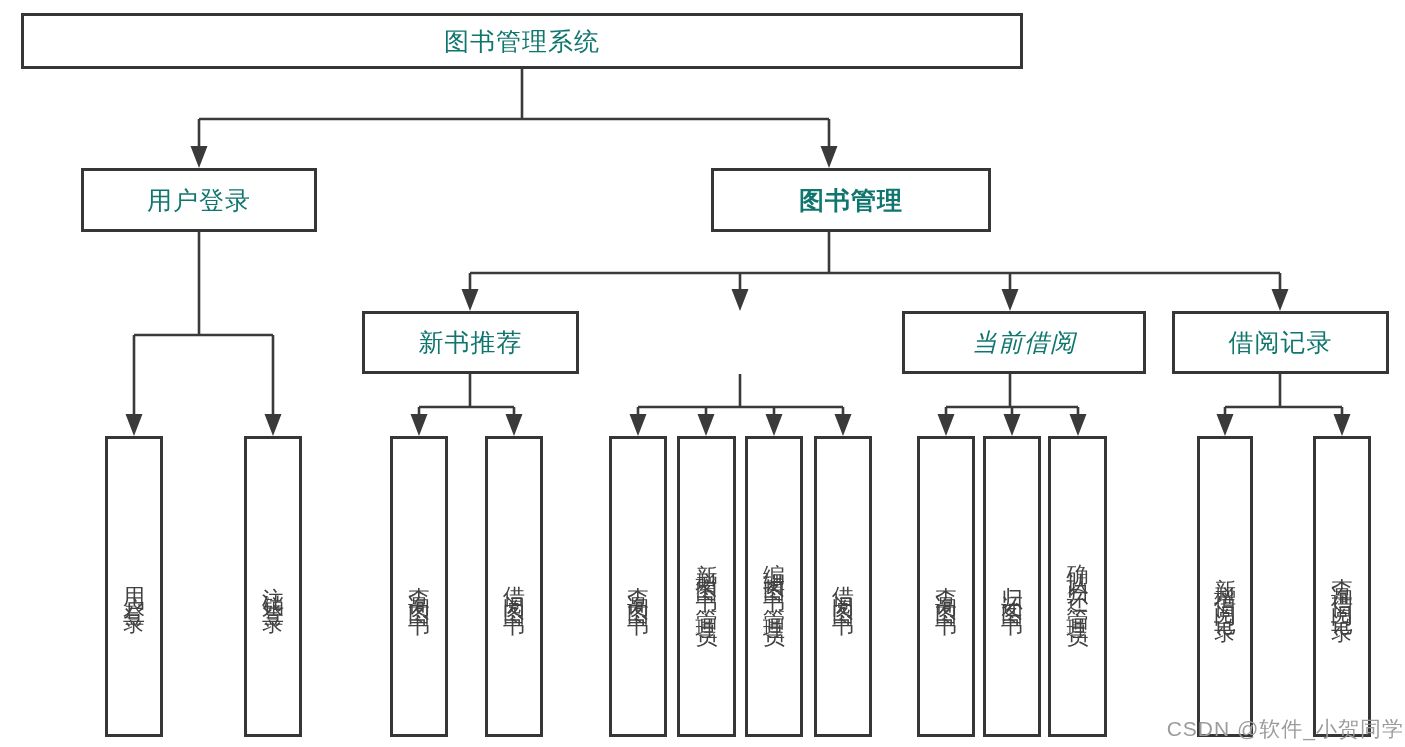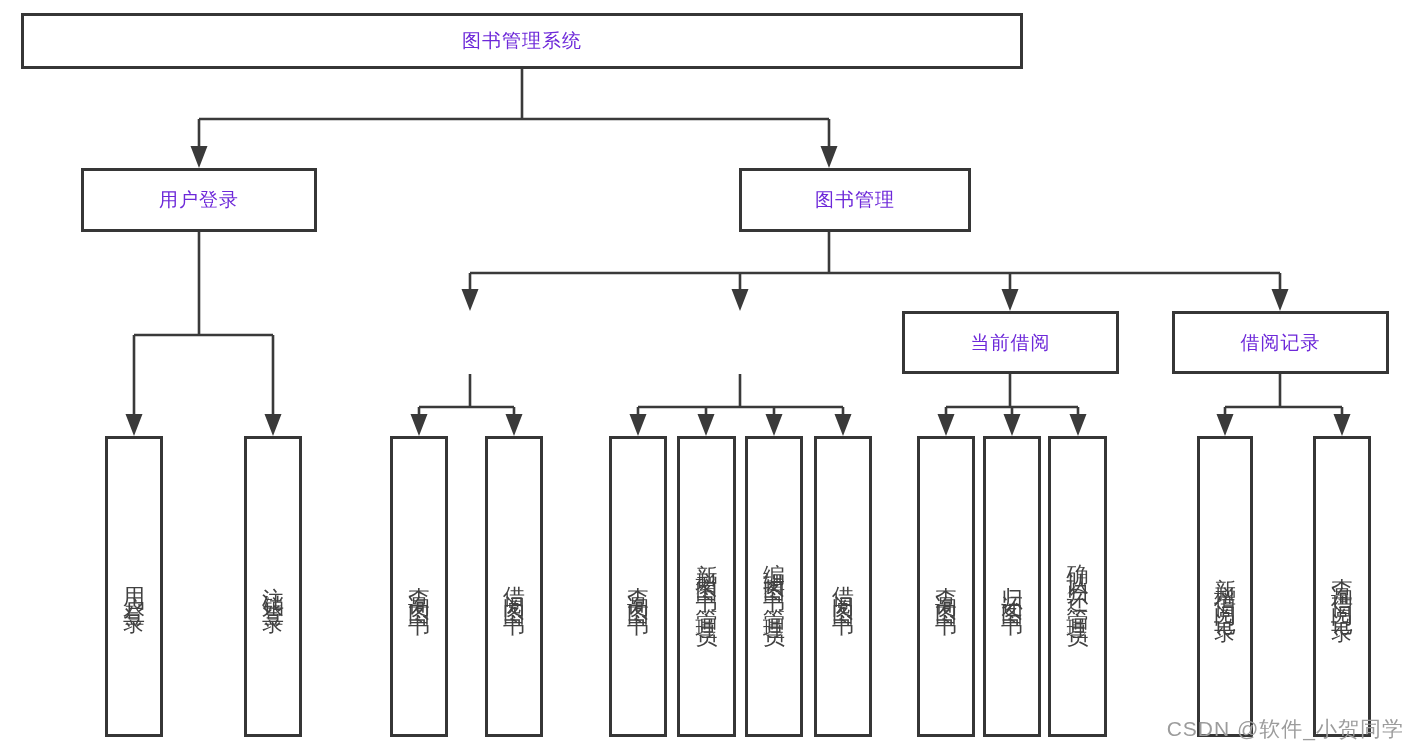--- a/index.html
+++ b/index.html
@@ -28,24 +28,24 @@
     position: absolute;
     box-sizing: border-box;
     border: 3px solid #363636;
     background: #ffffff;
     display: flex;
     align-items: center;
     justify-content: center;
     z-index: 1;
   }
   .hlabel {
-    font-size: 19px;
+    font-size: 25px;
     letter-spacing: 1px;
     white-space: nowrap;
-    color: #6d28d9;
+    color: #0f766e;
   }
   .leaf {
     top: 436px;
     height: 301px;
     width: 58px;
   }
   .vlabel {
     writing-mode: vertical-rl;
     text-orientation: mixed;
     font-size: 22px;
@@ -90,25 +90,28 @@
              M1342 436 l-8.5 -22 h17 z" fill="#3a3a3a" stroke="none"></path>
   </svg>
 
   <div class="box" style="left:21px; top:13px; width:1002px; height:56px;">
     <span class="hlabel">图书管理系统</span>
   </div>
 
   <div class="box" style="left:81px; top:168px; width:236px; height:64px;">
     <span class="hlabel">用户登录</span>
   </div>
-  <div class="box" style="left:739px; top:168px; width:232px; height:64px;">
+  <div class="box" style="left:711px; top:168px; width:280px; height:64px;font-weight:bold;">
     <span class="hlabel">图书管理</span>
   </div>
 
-  <div class="box" style="left:902px; top:311px; width:217px; height:63px;">
+  <div class="box" style="left:362px; top:311px; width:217px; height:63px;">
+    <span class="hlabel">新书推荐</span>
+  </div>
+  <div class="box" style="left:902px; top:311px; width:244px; height:63px;font-style:italic;">
     <span class="hlabel">当前借阅</span>
   </div>
   <div class="box" style="left:1172px; top:311px; width:217px; height:63px;">
     <span class="hlabel">借阅记录</span>
   </div>
 
   <div class="box leaf" style="left:105px;">
     <span class="vlabel">用户登录</span>
   </div>
   <div class="box leaf" style="left:244px;">

